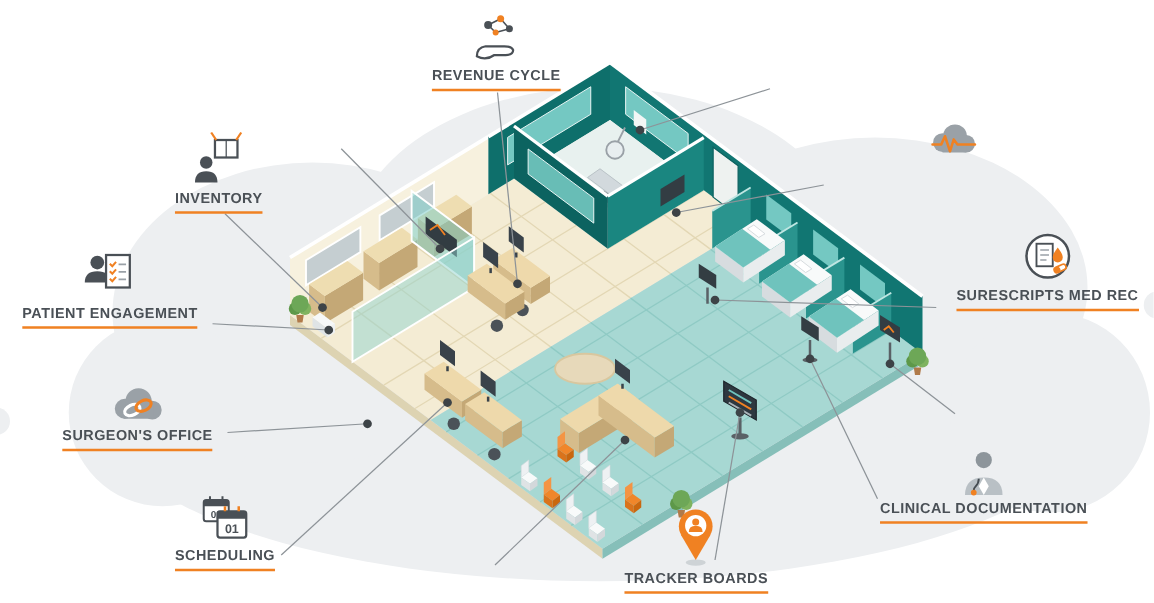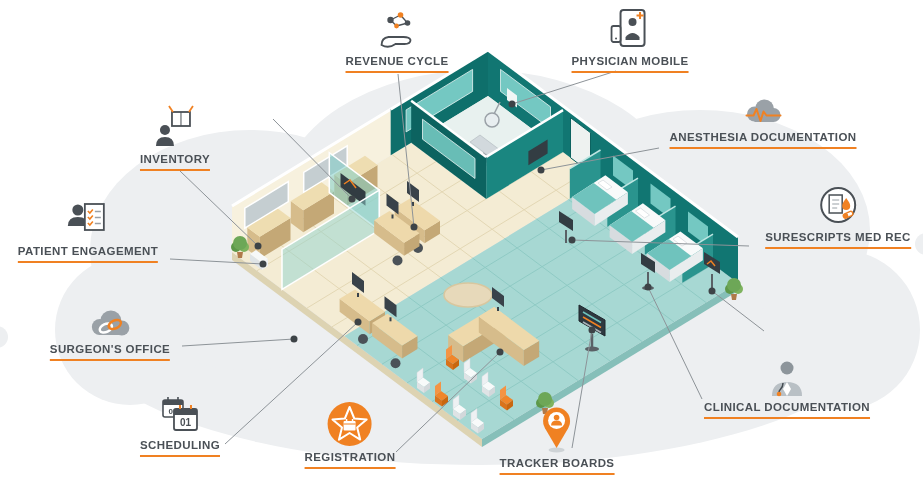--- a/index.html
+++ b/index.html
@@ -313,45 +313,32 @@
         </g>
     <circle cx="17" cy="12" r="3.2" fill="#4a5056"></circle>
         <circle cx="27" cy="7" r="2.8" fill="#f08122"></circle>
     <circle cx="34" cy="15" r="2.8" fill="#4a5056"></circle>
         <circle cx="23" cy="18" r="2.4" fill="#f08122"></circle>
     <path d="M8,37 Q8,30 15,29 L30,29 Q36,29 37,32 Q37,36 31,36 L22,36 Q15,41 8,37 Z" fill="#ffffff" stroke="#4a5056" stroke-width="1.8"></path>
   </svg>
   <div class="co-label">REVENUE CYCLE</div>
 </div>
 
-<div class="callout" style="left:630px;top:6px">
-  <svg width="46" height="46" viewBox="0 0 46 46">
-    <rect x="14" y="4" width="24" height="36" rx="3" fill="#ffffff" stroke="#4a5056" stroke-width="2"></rect>
-    <circle cx="26" cy="16" r="4" fill="#4a5056"></circle>
-    <path d="M19,31 Q26,23 33,31 L33,34 L19,34 Z" fill="#4a5056"></path>
-    <rect x="32.5" y="6" width="2" height="7" fill="#f08122"></rect>
-        <rect x="30" y="8.5" width="7" height="2" fill="#f08122"></rect>
-    <rect x="5" y="20" width="9" height="16" rx="2" fill="#ffffff" stroke="#4a5056" stroke-width="1.8"></rect>
-    <circle cx="9.5" cy="32.5" r="1" fill="#4a5056"></circle>
-  </svg>
-  <div class="co-label">PHYSICIAN MOBILE</div>
-</div>
 
 
 <div class="callout" style="left:763px;top:92px">
   <svg width="46" height="36" viewBox="0 0 46 36">
     <g fill="#9aa1a7">
           <circle cx="14" cy="22" r="7.5"></circle>
           <circle cx="24" cy="17" r="9.5"></circle>
           <circle cx="33" cy="23" r="7"></circle>
           <rect x="14" y="22" width="19" height="8"></rect>
         </g>
     <polyline points="6,23.5 13,23.5 16,17 20,29 23,19.5 26,23.5 40,23.5" fill="none" stroke="#f08122" stroke-width="2" stroke-linejoin="round" stroke-linecap="round"></polyline>
   </svg>
-  <div class="co-label">ANESTHESIA DOCUMENTATION</div>
 </div>
 
 <div class="callout" style="left:838px;top:182px">
   <svg width="46" height="46" viewBox="0 0 46 46">
     <circle cx="23" cy="23" r="17" fill="#ffffff" stroke="#4a5056" stroke-width="2"></circle>
     <rect x="14" y="13" width="13" height="18" fill="#ffffff" stroke="#4a5056" stroke-width="1.5"></rect>
     <line x1="17" y1="18" x2="24" y2="18" stroke="#9aa1a7" stroke-width="1.2"></line>
     <line x1="17" y1="22" x2="24" y2="22" stroke="#9aa1a7" stroke-width="1.2"></line>
     <line x1="17" y1="26" x2="22" y2="26" stroke="#9aa1a7" stroke-width="1.2"></line>
     <path d="M31,16 C34,20 35,22 35,24 a4,4 0 0 1 -8,0 C27,22 28,20 31,16 Z" fill="#f08122"></path>
@@ -425,31 +412,20 @@
     <text x="16" y="22" font-size="8" font-weight="bold" fill="#4a5056" text-anchor="middle" font-family="Liberation Sans, sans-serif">01</text>
     <rect x="17" y="17" width="23" height="21" rx="2" fill="#ffffff" stroke="#4a5056" stroke-width="1.8"></rect>
     <path d="M17,17 h23 v6 h-23 Z" fill="#4a5056"></path>
     <line x1="23" y1="17" x2="23" y2="13" stroke="#f08122" stroke-width="2"></line>
     <line x1="34" y1="17" x2="34" y2="13" stroke="#f08122" stroke-width="2"></line>
     <text x="28.5" y="34" font-size="10" font-weight="bold" fill="#4a5056" text-anchor="middle" font-family="Liberation Sans, sans-serif">01</text>
   </svg>
   <div class="co-label">SCHEDULING</div>
 </div>
 
-<div class="callout" style="left:350px;top:400px">
-  <svg width="48" height="48" viewBox="0 0 48 48">
-    <circle cx="24" cy="24" r="22" fill="#f08122"></circle>
-    <polygon points="24,7 28.7,18.5 41.1,19.4 31.6,27.5 34.6,39.6 24,33 13.4,39.6 16.4,27.5 6.9,19.4 19.3,18.5" fill="none" stroke="#ffffff" stroke-width="2" stroke-linejoin="round"></polygon>
-    <rect x="18" y="21" width="12" height="9.5" rx="1" fill="#ffffff"></rect>
-    <line x1="18" y1="24" x2="30" y2="24" stroke="#f08122" stroke-width="1.2"></line>
-    <line x1="21" y1="21" x2="21" y2="19" stroke="#ffffff" stroke-width="1.5"></line>
-    <line x1="27" y1="21" x2="27" y2="19" stroke="#ffffff" stroke-width="1.5"></line>
-  </svg>
-  <div class="co-label">REGISTRATION</div>
-</div>
 
 <div class="callout" style="left:557px;top:404px">
   <svg width="46" height="50" viewBox="0 0 46 50">
     <ellipse cx="23" cy="46" rx="8" ry="2.5" fill="#ced3d6"></ellipse>
     <circle cx="23" cy="17" r="13.5" fill="#f08122"></circle>
     <path d="M11,23.5 L23,44 L35,23.5 Z" fill="#f08122"></path>
     <circle cx="23" cy="16.5" r="8.5" fill="#ffffff"></circle>
     <circle cx="23" cy="13.5" r="2.8" fill="#f08122"></circle>
     <path d="M17.5,21.5 Q17.5,16.5 23,16.5 Q28.5,16.5 28.5,21.5 Z" fill="#f08122"></path>
   </svg>

